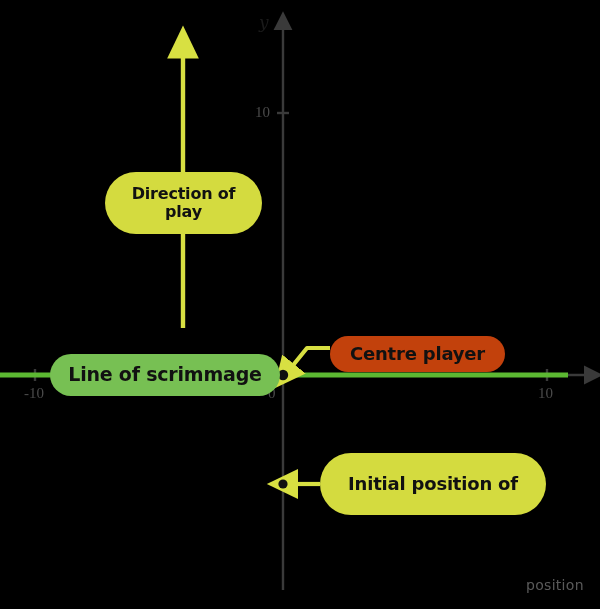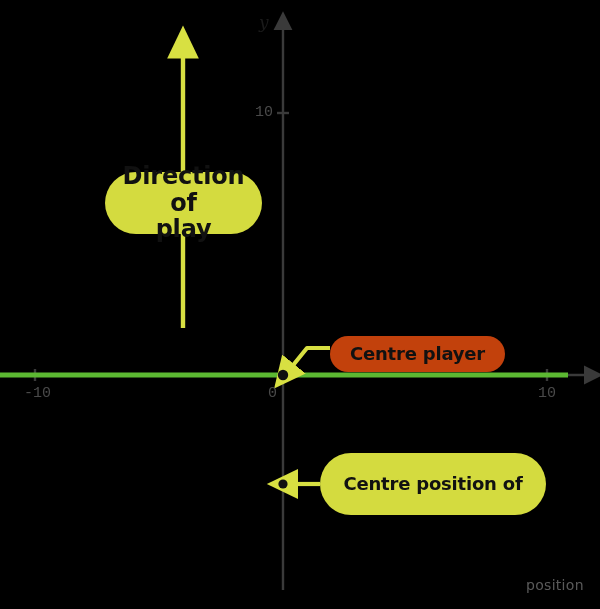--- a/index.html
+++ b/index.html
@@ -41,21 +41,21 @@
     letter-spacing: -0.2px;
     line-height: 1.12;
   }
   #pill-direction-of-play {
     left: 105px;
     top: 172px;
     width: 157px;
     height: 62px;
     border-radius: 31px;
     background: #d4db3f;
-    font-size: 24px;
+    font-size: 16px;
     padding: 0 12px;
   }
   #pill-line-of-scrimmage {
     left: 50px;
     top: 354px;
     width: 230px;
     height: 42px;
     border-radius: 21px;
     background: #77c053;
     font-size: 19px;
@@ -77,21 +77,21 @@
     width: 226px;
     height: 62px;
     border-radius: 31px;
     background: #d4db3f;
     font-size: 18px;
     padding: 0 12px;
   }
   .tick-label {
     position: absolute;
     color: #4a4a4a;
-    font-family: Liberation Mono, monospace;
+    font-family: Liberation Serif, serif;
     font-size: 15px;
     font-weight: normal;
   }
   #tick-label-x-neg10 { left: 24px; top: 385px; }
   #tick-label-x-pos10 { left: 538px; top: 385px; }
   #tick-label-y-pos10 { left: 255px; top: 104px; }
   #tick-label-origin   { left: 268px; top: 385px; }
   #axis-label-y {
     position: absolute;
     left: 259px;
@@ -155,26 +155,29 @@
   <div class="tick-label" id="tick-label-x-pos10">10</div>
   <div class="tick-label" id="tick-label-origin">0</div>
 
   <div class="pill" id="pill-direction-of-play">
     <span>
       <span>Direction of</span><br>
       <span>play</span>
     </span>
   </div>
 
+  <div class="pill" id="pill-line-of-scrimmage">
+    <span>Line of scrimmage</span>
+  </div>
 
   <div class="pill" id="pill-centre-player">
     <span>Centre player</span>
   </div>
 
   <div class="pill" id="pill-initial-position">
     <span>
-      <span>Centre position of</span><br>
+      <span>Initial position of</span><br>
     </span>
   </div>
 
   <div id="watermark">position</div>
 
 </div>
 
 </body></html>

